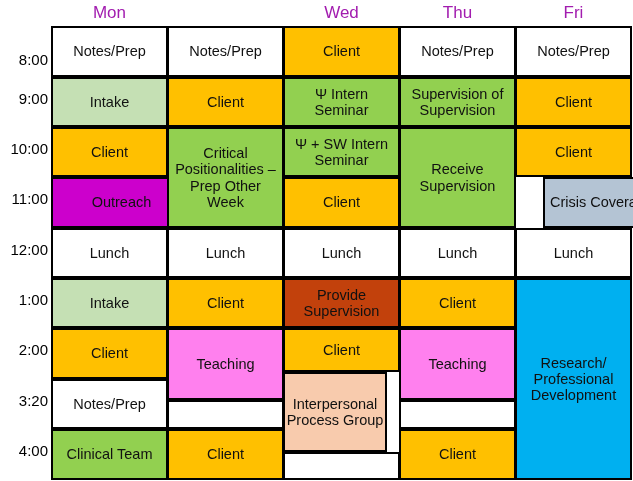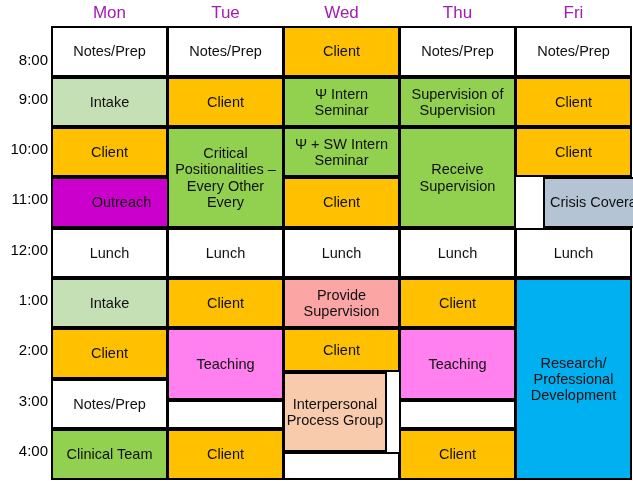--- a/index.html
+++ b/index.html
@@ -26,44 +26,43 @@
         text-align:center;font-size:14.5px;color:#111;
         line-height:1.12;overflow:visible;padding:0 1px;}
   .cell span{display:block;width:100%;}
 
   .c-white  {background:#ffffff;}
   .c-orange {background:#ffc000;}
   .c-ltgreen{background:#c5e0b4;}
   .c-green  {background:#92d050;}
   .c-purple {background:#cc00cc;}
   .c-gray   {background:#b4c4d4;margin-left:28px;}
-  .c-ltblue {background:#fca5a5;}
+  .c-ltblue {background:#c2410c;}
   .c-pink   {background:#ff80ee;}
   .c-peach  {background:#f8cbad;}
   .c-blue   {background:#00b0f0;}
 </style>
 </head>
 <body>
 
 <div id="schedule">
 
   <div class="dayhdr" style="left:51px;width:117px;">Mon</div>
-  <div class="dayhdr" style="left:167px;width:117px;">Tue</div>
   <div class="dayhdr" style="left:283px;width:117px;">Wed</div>
   <div class="dayhdr" style="left:399px;width:117px;">Thu</div>
   <div class="dayhdr" style="left:515px;width:117px;">Fri</div>
 
   <div class="timelbl" style="top:50px;">8:00</div>
   <div class="timelbl" style="top:89px;">9:00</div>
   <div class="timelbl" style="top:139px;">10:00</div>
   <div class="timelbl" style="top:189px;">11:00</div>
   <div class="timelbl" style="top:240px;">12:00</div>
   <div class="timelbl" style="top:290px;">1:00</div>
   <div class="timelbl" style="top:340px;">2:00</div>
-  <div class="timelbl" style="top:391px;">3:00</div>
+  <div class="timelbl" style="top:391px;">3:20</div>
   <div class="timelbl" style="top:441px;">4:00</div>
 
   <div class="gridframe"></div>
 
   <div class="cell c-white" style="left:51px;top:26px;width:117px;height:51px;">
       <span>Notes/Prep</span>
     </div>
   <div class="cell c-ltgreen" style="left:51px;top:77px;width:117px;height:50px;">
       <span>Intake</span>
     </div>
@@ -89,21 +88,21 @@
       <span>Clinical Team</span>
     </div>
 
   <div class="cell c-white" style="left:167px;top:26px;width:117px;height:51px;">
       <span>Notes/Prep</span>
     </div>
   <div class="cell c-orange" style="left:167px;top:77px;width:117px;height:50px;">
       <span>Client</span>
     </div>
   <div class="cell c-green" style="left:167px;top:127px;width:117px;height:101px;">
-      <span class="nowrap-wrap">Critical Positionalities – Every Other Every</span>
+      <span class="nowrap-wrap">Critical Positionalities – Prep Other Week</span>
     </div>
   <div class="cell c-white" style="left:167px;top:228px;width:117px;height:50px;">
       <span>Lunch</span>
     </div>
   <div class="cell c-orange" style="left:167px;top:278px;width:117px;height:50px;">
       <span>Client</span>
     </div>
   <div class="cell c-pink" style="left:167px;top:328px;width:117px;height:72px;">
       <span>Teaching</span>
     </div>

